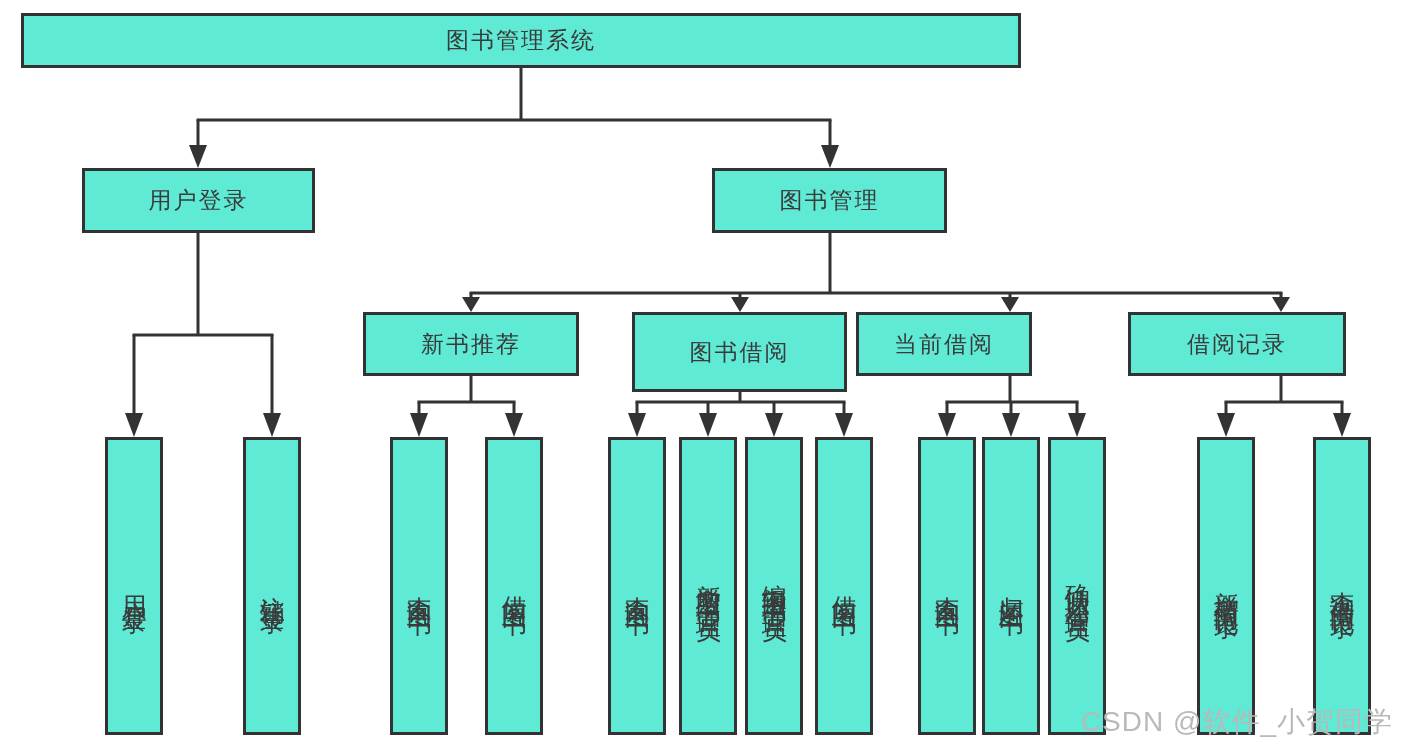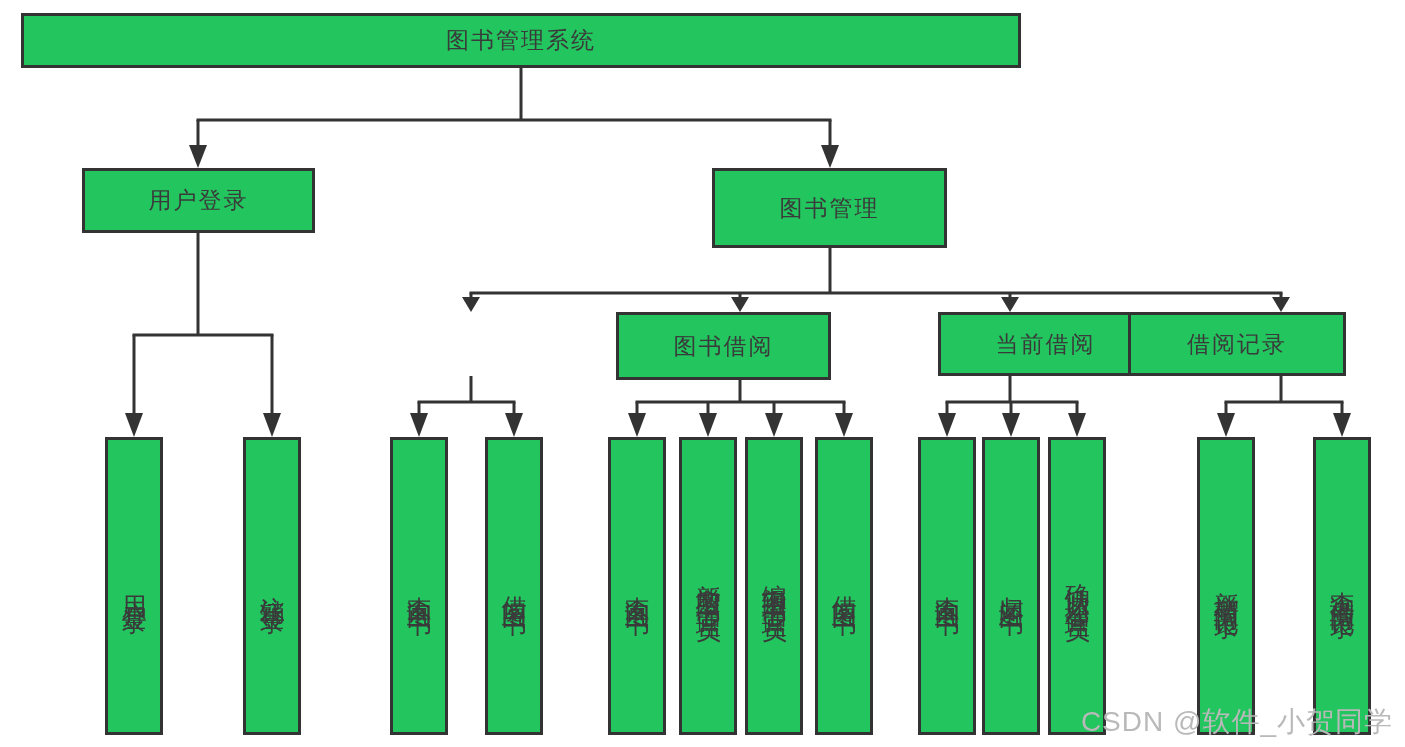--- a/index.html
+++ b/index.html
@@ -18,21 +18,21 @@
     font-family: "Liberation Sans", "DejaVu Sans", sans-serif;
     color: var(--text);
     overflow: hidden;
   }
   svg.connectors { position: absolute; left: 0; top: 0; z-index: 1; }
   svg.connectors path { stroke: var(--line); stroke-width: 3; fill: none; }
   svg.connectors polygon { fill: var(--line); stroke: none; }
   .box {
     position: absolute;
     border: 3px solid var(--line);
-    background: #22c55e;
+    background: #5eead4;
     display: flex;
     align-items: center;
     justify-content: center;
     z-index: 2;
   }
   .h-label { font-size: 23px; letter-spacing: 2px; white-space: nowrap; }
   .v-label {
     writing-mode: vertical-rl;
     text-orientation: mixed;
     font-size: 25px;
@@ -118,28 +118,31 @@
       <polygon points="1333,413 1351,413 1342,437"></polygon>
   </svg>
 
   <div class="box" style="left:21px; top:13px; width:1000px; height:55px;">
     <span class="h-label">图书管理系统</span>
   </div>
 
   <div class="box" style="left:82px; top:168px; width:233px; height:65px;">
     <span class="h-label">用户登录</span>
   </div>
-  <div class="box" style="left:712px; top:168px; width:235px; height:80px;">
+  <div class="box" style="left:712px; top:168px; width:235px; height:65px;">
     <span class="h-label">图书管理</span>
   </div>
 
-  <div class="box" style="left:616px; top:312px; width:215px; height:68px;">
+  <div class="box" style="left:363px; top:312px; width:216px; height:64px;">
+    <span class="h-label">新书推荐</span>
+  </div>
+  <div class="box" style="left:632px; top:312px; width:215px; height:80px;">
     <span class="h-label">图书借阅</span>
   </div>
-  <div class="box" style="left:938px; top:312px; width:215px; height:64px;">
+  <div class="box" style="left:856px; top:312px; width:176px; height:64px;">
     <span class="h-label">当前借阅</span>
   </div>
   <div class="box" style="left:1128px; top:312px; width:218px; height:64px;">
     <span class="h-label">借阅记录</span>
   </div>
 
   <div class="box" style="left:105px; top:437px; width:58px; height:298px;">
     <span class="v-label">用户登录</span>
   </div>
   <div class="box" style="left:243px; top:437px; width:58px; height:298px;">

